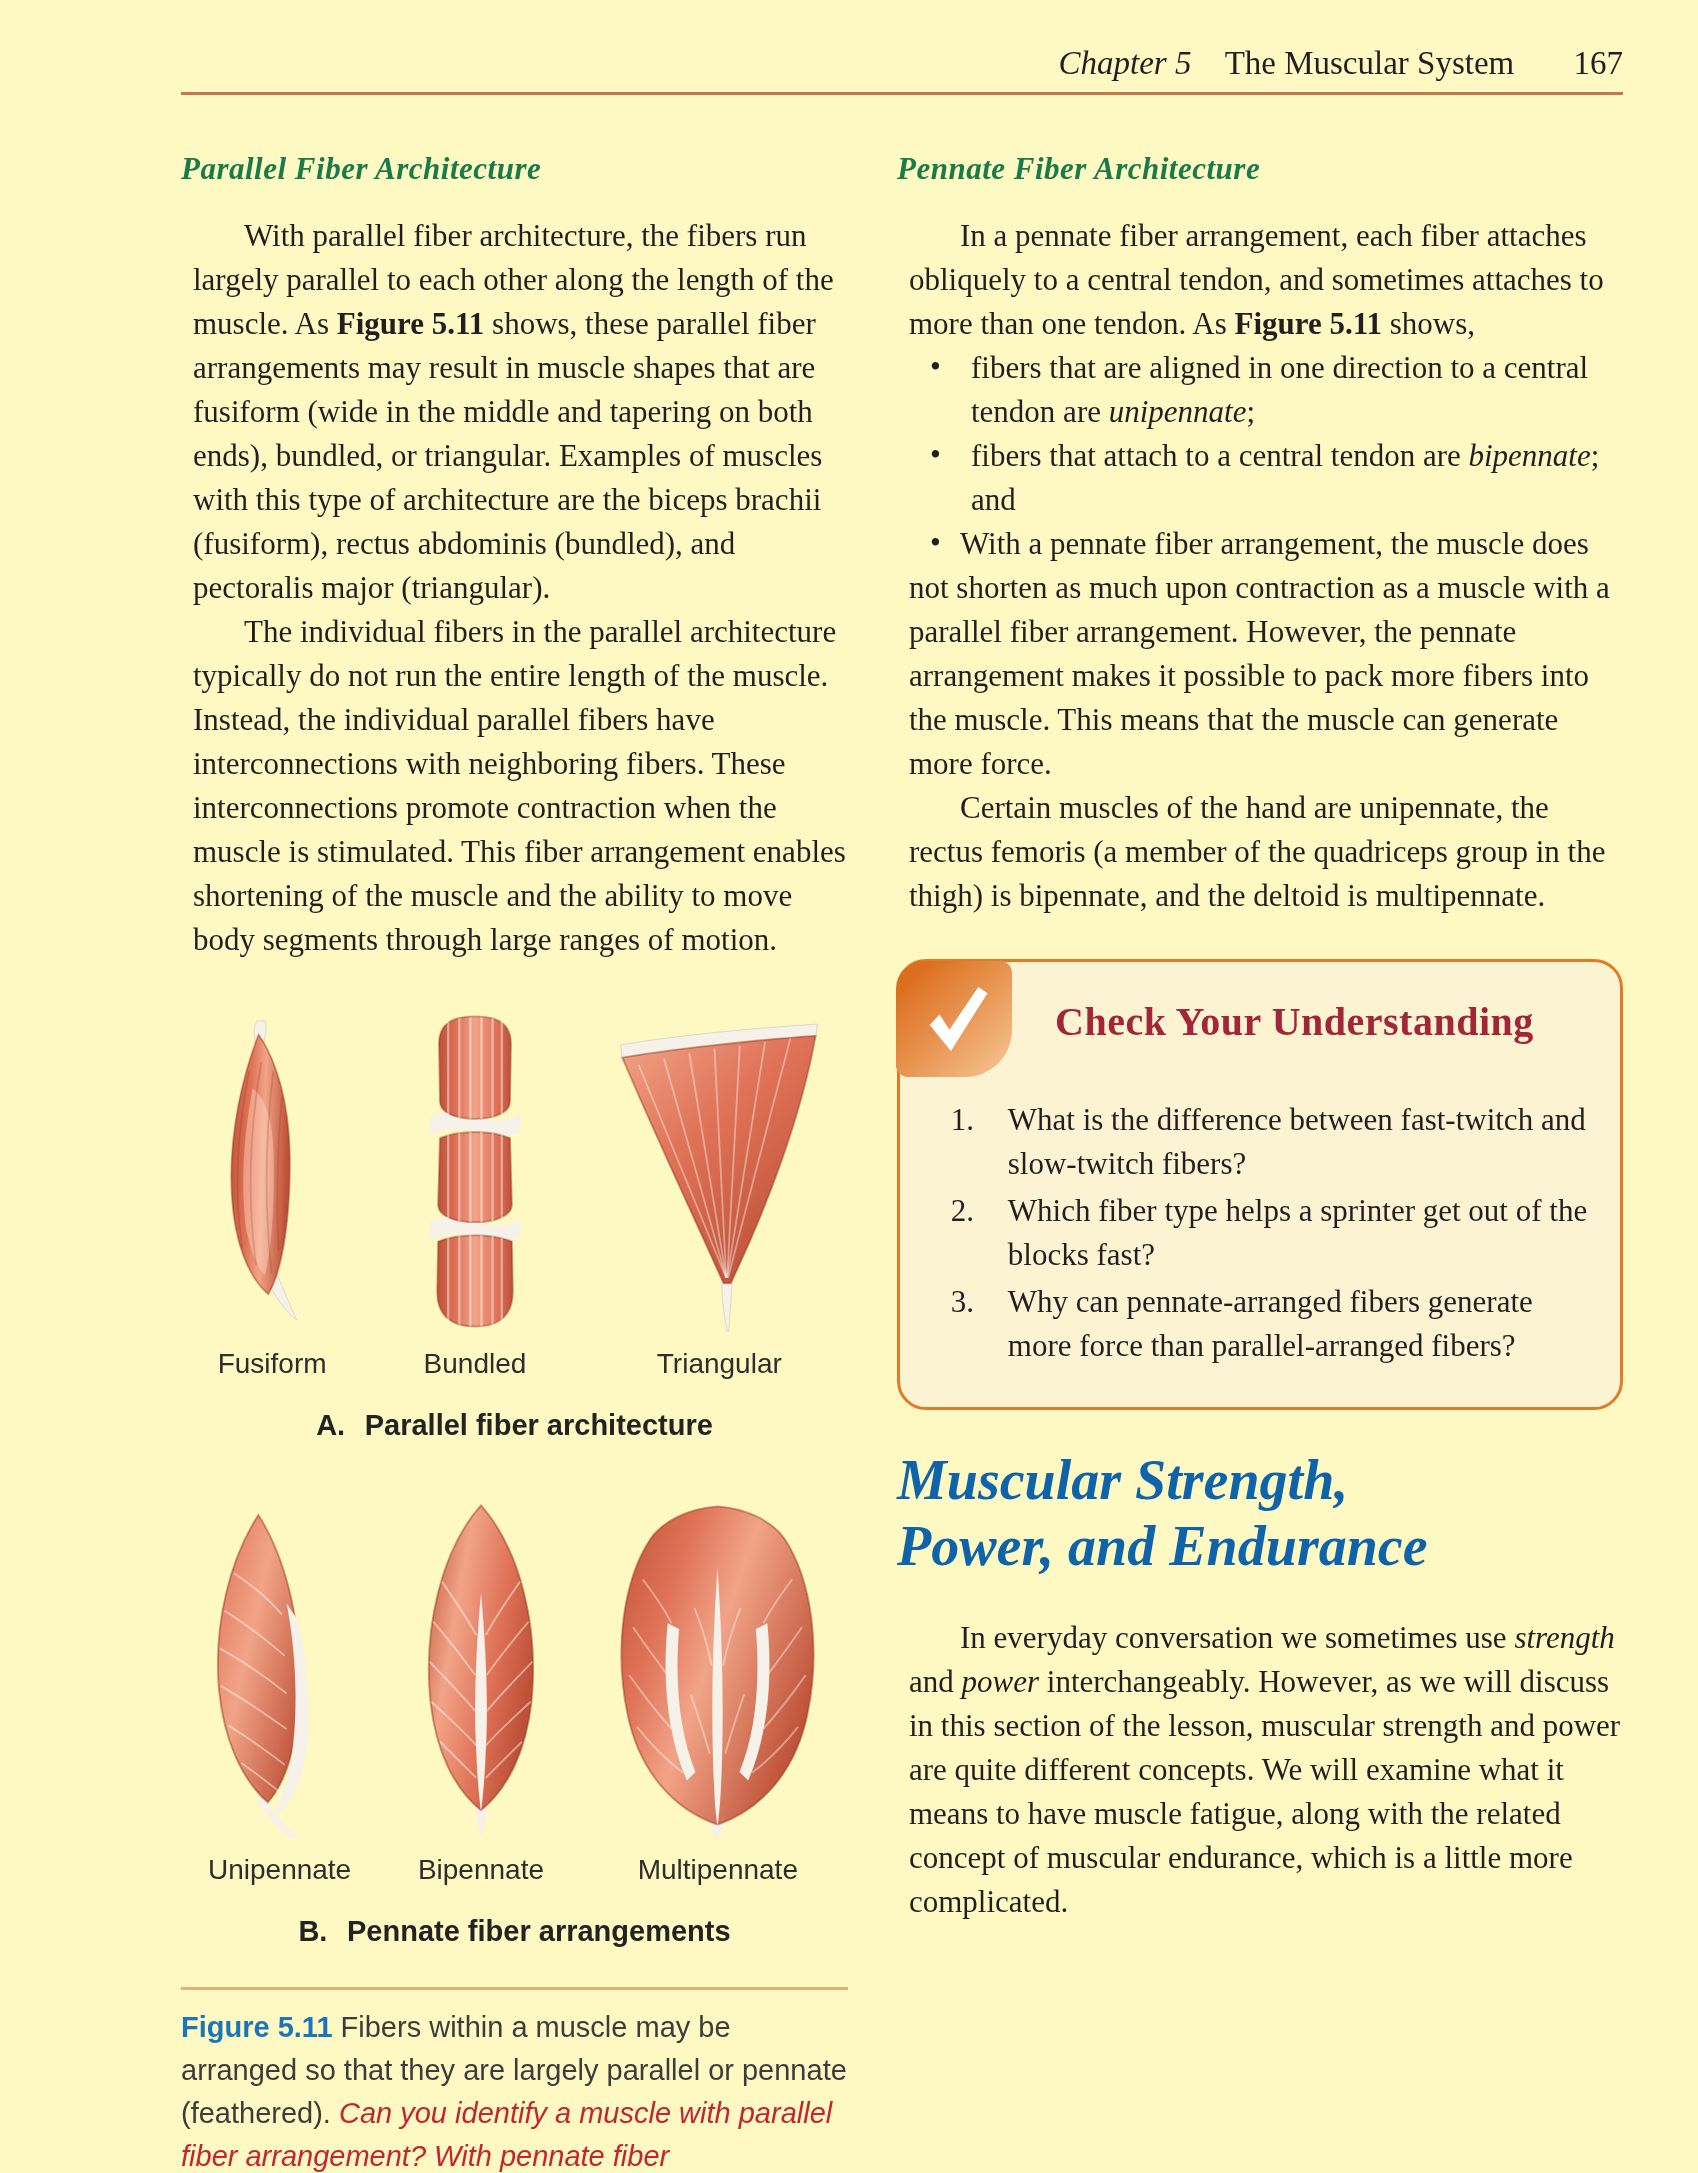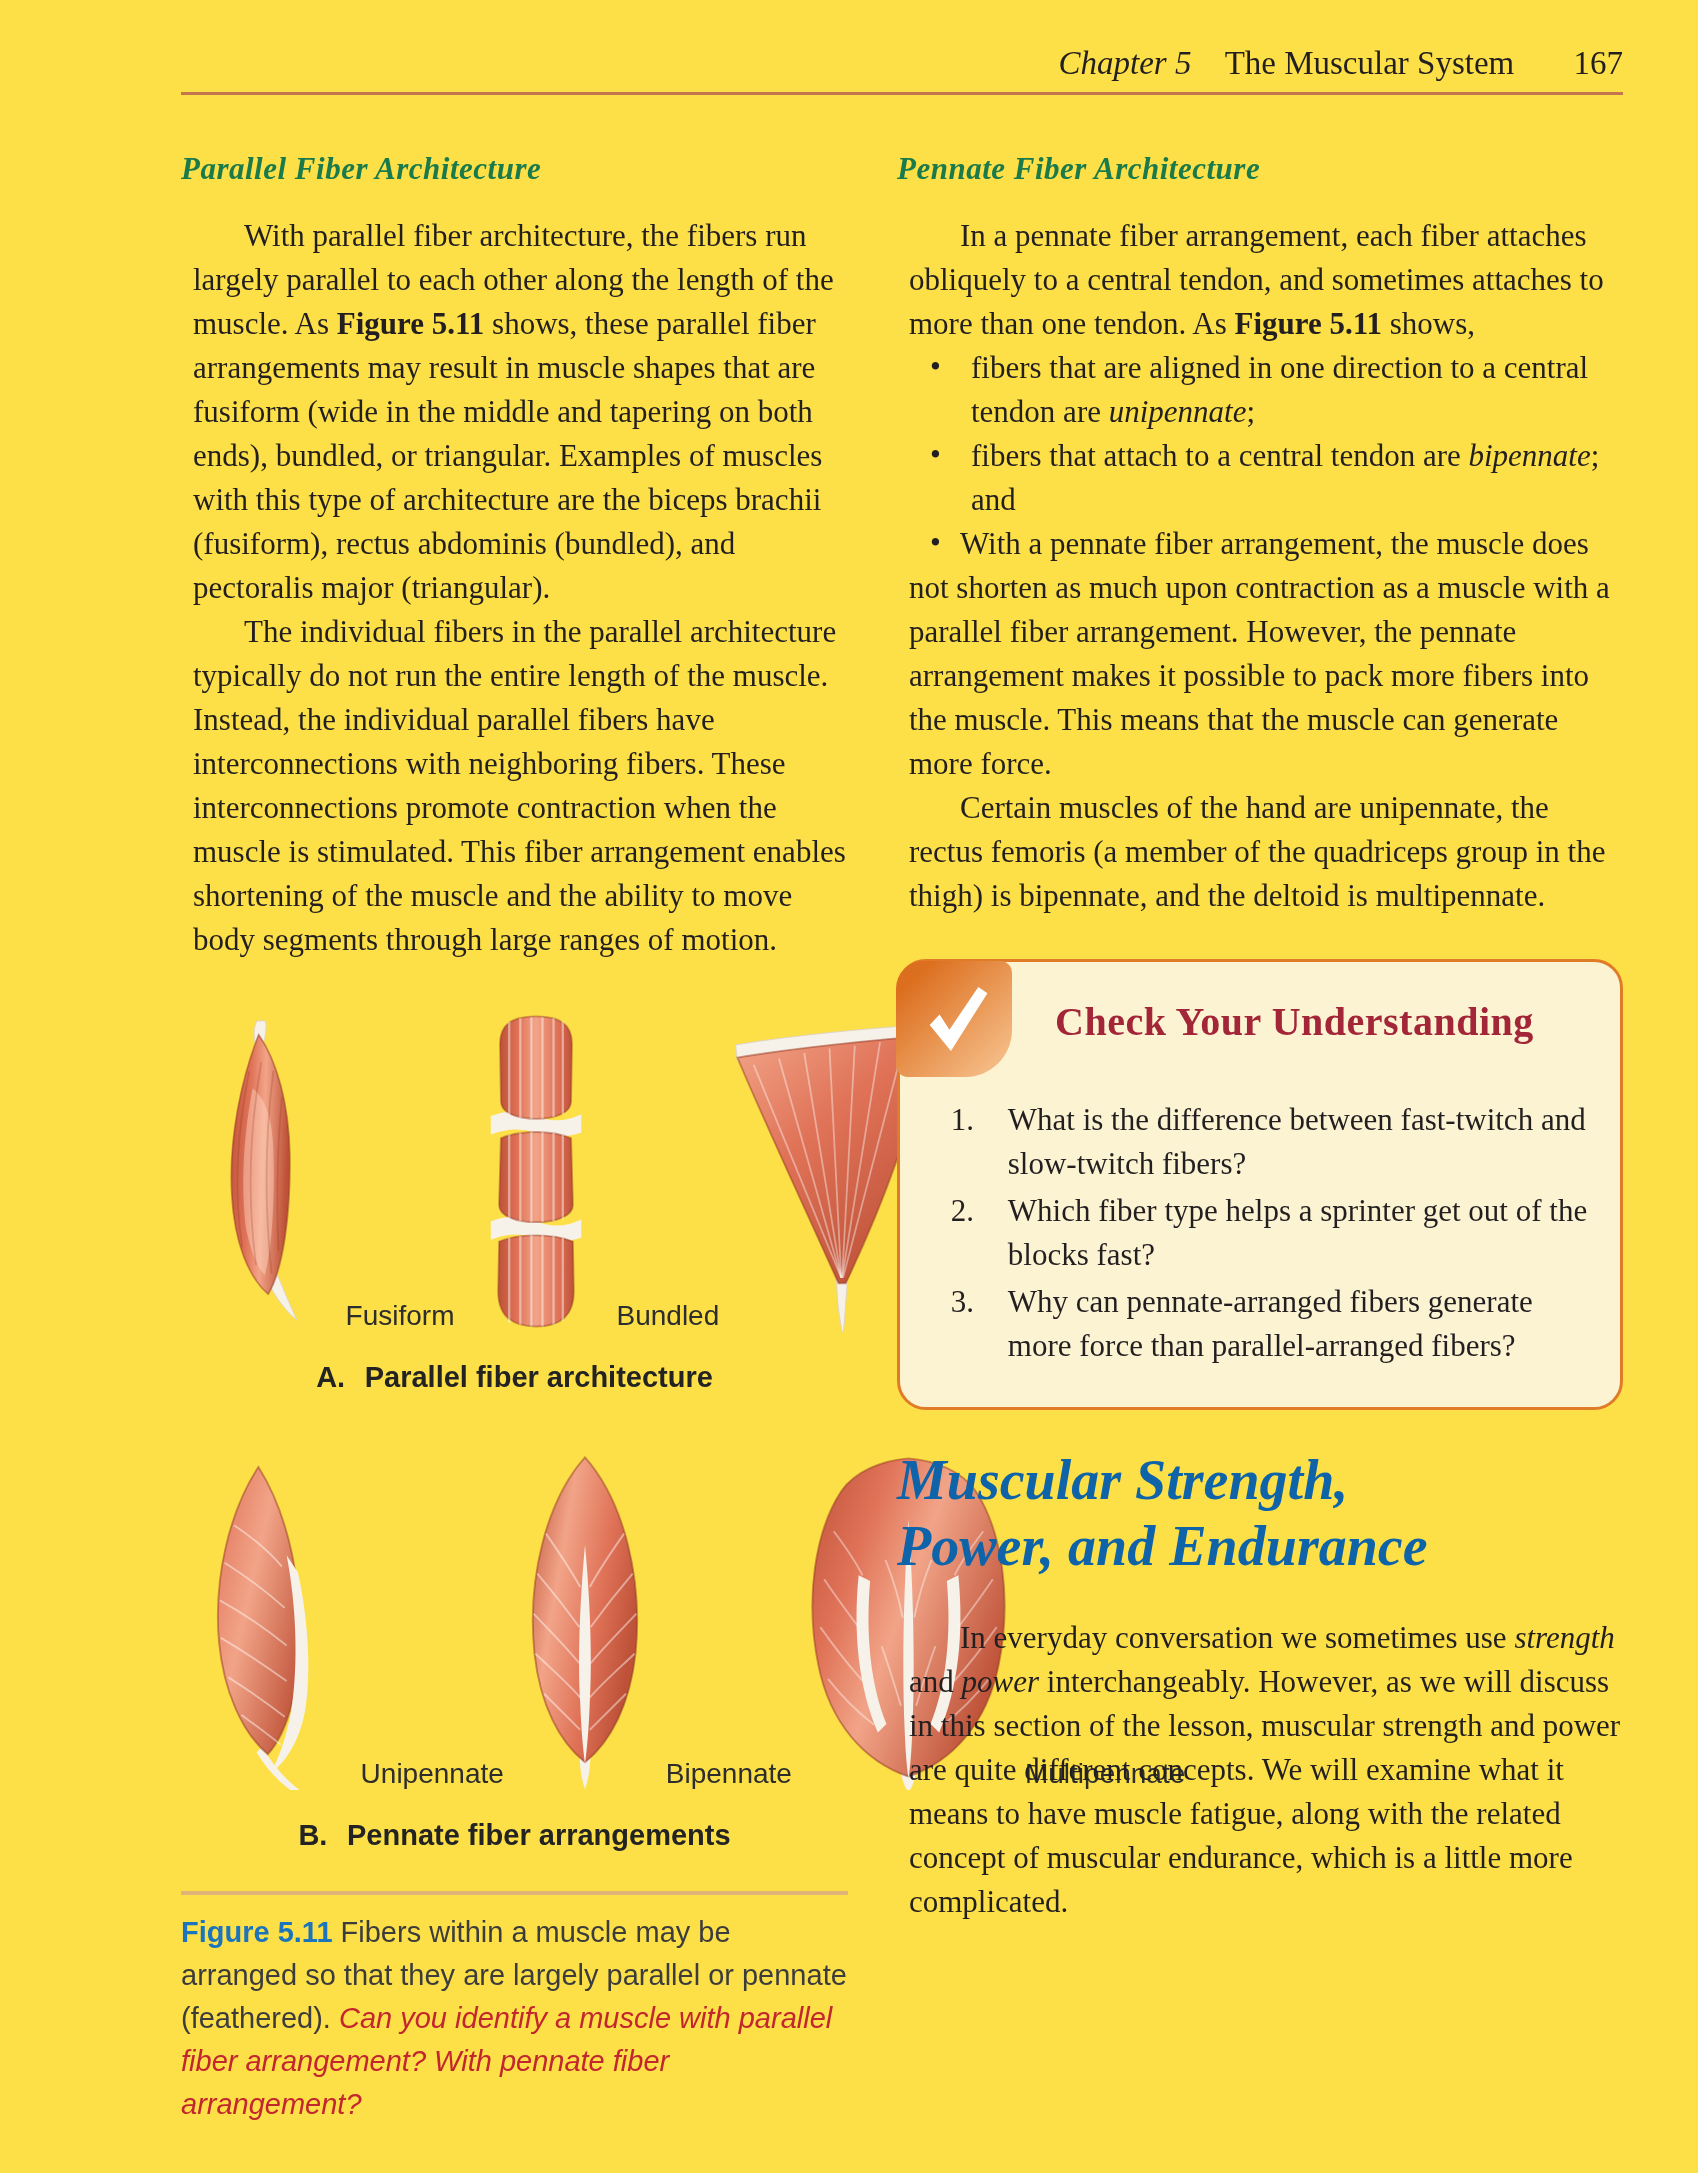--- a/index.html
+++ b/index.html
@@ -17,42 +17,42 @@
     --header-rule:#C4764E;
     --caption-rule:#E0B377;
     --muscle-base:#DF7257;
     --muscle-dark:#BE5238;
     --muscle-light:#F2A488;
     --tendon:#F6F1E9;
   }
   *{box-sizing:border-box;}
   html,body{margin:0;padding:0;background:#ffffff;}
   .page{
-    position:relative;width:1699px;height:2174px;background:#fde047;overflow:hidden;
+    position:relative;width:1699px;height:2174px;background:#fef9c3;overflow:hidden;
     font-family:"Liberation Serif", serif;color:var(--ink);
   }
   
   .pg-header{position:absolute;top:45px;left:181px;right:76px;text-align:right;font-size:33px;}
   .pg-header .chap{font-style:italic;margin-right:25.5px;}
   .pg-header .sect{margin-right:51px;}
   .header-rule{position:absolute;top:92px;left:181px;right:76px;height:2.9px;background:var(--header-rule);}
   
   .columns{position:absolute;top:143px;left:181px;right:76px;display:grid;grid-template-columns:667px 1fr;column-gap:49px;}
   .green-h{font-size:31px;font-style:italic;font-weight:bold;color:var(--green-heading);margin:7.8px 0 27.4px 0;letter-spacing:0.5px;}
   .body-p{font-size:31px;line-height:44px;margin:0;text-align:left;}
   .indent{text-indent:51px;margin-left:12px;}
   .figref{font-weight:bold;}
   
   .bullets{list-style:none;margin:0;padding:0;font-size:31px;line-height:44px;}
   .bullets li{position:relative;padding-left:74px;}
   .bullets .dot{position:absolute;left:33px;top:-1px;}
   
   .musclefig{margin:45px 0 0 0;}
   .fig-row{display:flex;justify-content:space-between;align-items:flex-end;padding:0 13.7px 0 17.6px;}
-  .fig-cell{display:flex;flex-direction:row;align-items:flex-end;}
+  .fig-cell{display:flex;flex-direction:column;align-items:center;}
   .fig-label{font-family:"Liberation Sans",sans-serif;font-size:28px;color:#2d2d2d;margin-top:15.7px;}
   .subcap{font-family:"Liberation Sans",sans-serif;font-weight:bold;font-size:29px;color:#232323;text-align:center;margin:29px 0 0 0;}
   .subcap .letter{margin-right:19.6px;}
   .cap-rule{height:3.9px;background:var(--caption-rule);margin:39px 0 15.7px 0;}
   .figcap{font-family:"Liberation Sans",sans-serif;font-size:29px;line-height:43px;color:var(--caption-text);margin:0;}
   .figcap .figblue{color:var(--figure-blue);font-weight:bold;}
   .figcap .redq{color:var(--caption-red);font-style:italic;}
   
   .cyu{background:var(--box-bg);border:3.9px solid var(--box-border);border-radius:29px;margin-top:41px;padding:0 28px 37px 39px;}
   .cyu-head{display:flex;align-items:center;min-height:118px;}

